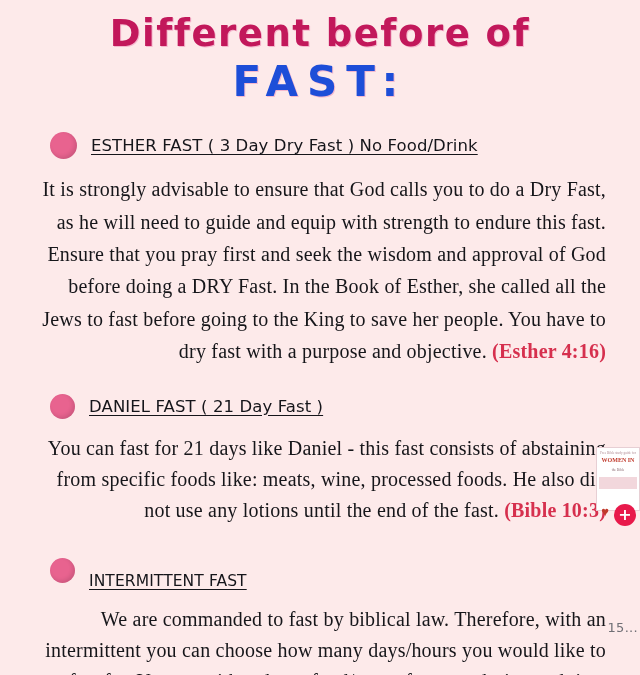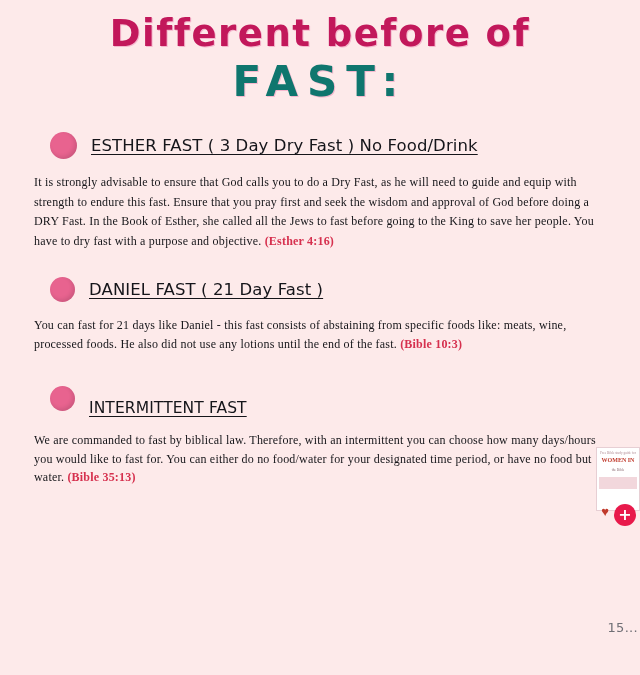--- a/index.html
+++ b/index.html
@@ -35,21 +35,21 @@
     font-weight: bold;
     color: #c2185b;
     letter-spacing: 1.5px;
     line-height: 1.08;
     text-shadow: 1px 1px 0 #f5b8ce;
   }
   .title-line2 {
     font-family: "DejaVu Sans", sans-serif;
     font-size: 42px;
     font-weight: bold;
-    color: #0f766e;
+    color: #1d4ed8;
     letter-spacing: 9px;
     line-height: 1.15;
     margin-top: 4px;
     text-shadow: 1px 1px 0 #f5b8ce;
   }
 
   
   .section {
     position: relative;
     margin-top: 26px;
@@ -84,23 +84,23 @@
     text-underline-offset: 3px;
     letter-spacing: 0.1px;
   }
   .heading-text.sm {
     font-size: 15.5px;
     margin-top: 20px;
   }
 
   .body-text {
     margin: 14px 16px 0 16px;
-    text-align: left;
+    text-align: right;
     font-family: "Liberation Serif", serif;
-    font-size: 12px;
+    font-size: 20px;
     line-height: 1.62;
     color: #16161a;
     letter-spacing: 0.2px;
   }
   .body-text.tight {
     line-height: 1.55;
   }
   .ref {
     color: #d6304e;
     font-weight: bold;

